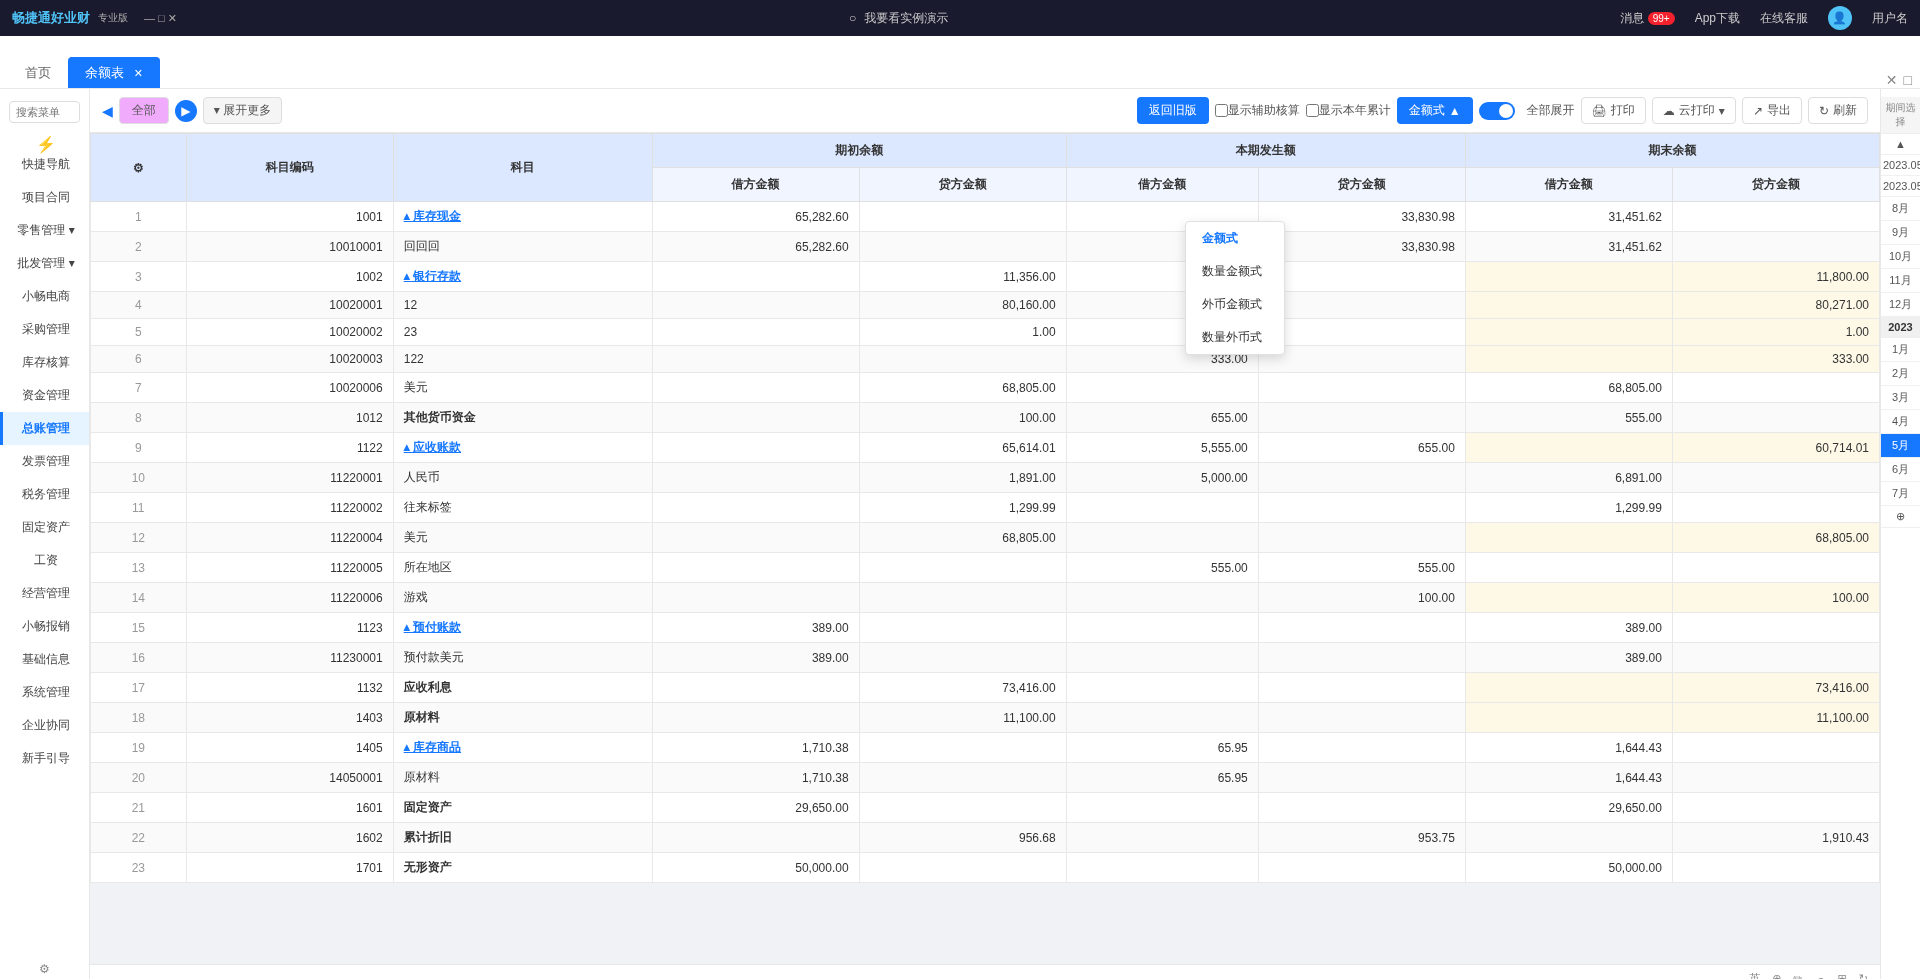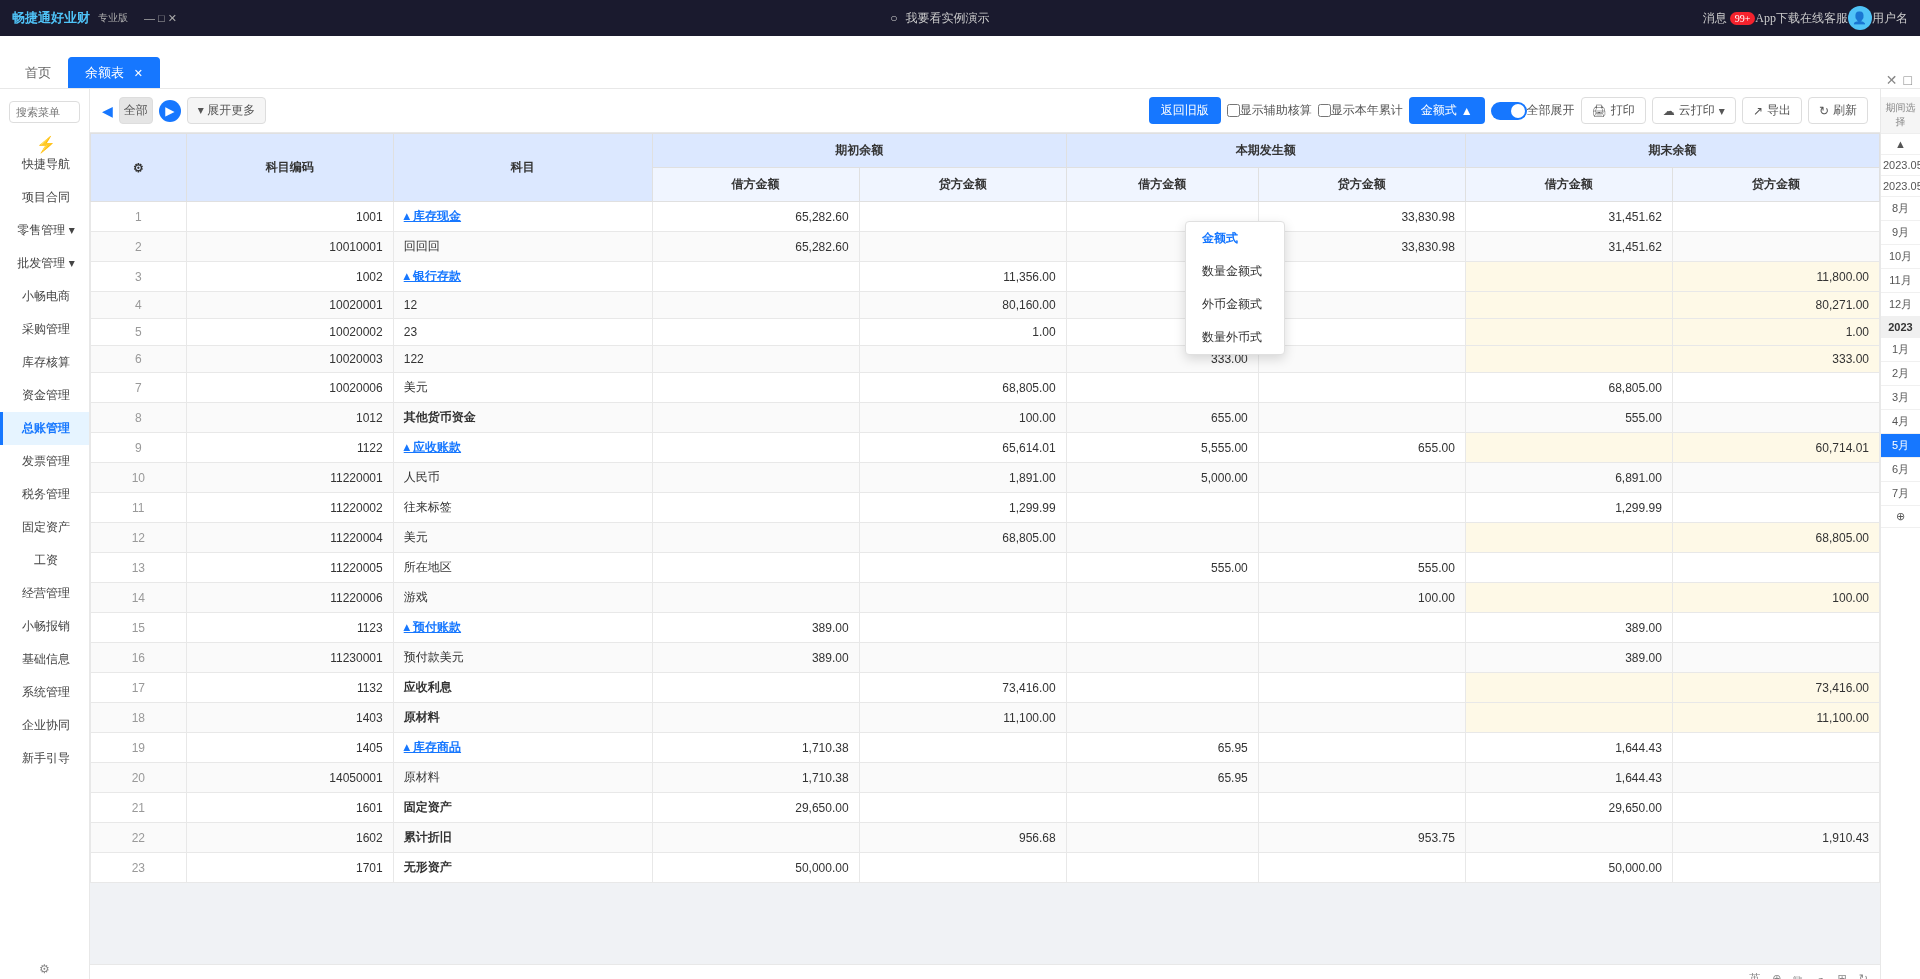--- a/index.html
+++ b/index.html
@@ -12,21 +12,21 @@
       display: flex;
       align-items: center;
       padding: 0 12px;
       color: #fff;
       justify-content: space-between;
     }
     .top-bar-left { display: flex; align-items: center; gap: 8px; }
     .top-bar-logo { color: #4fc3f7; font-size: 13px; font-weight: bold; }
     .top-bar-version { font-size: 10px; color: #aaa; }
     .top-bar-center { display: flex; align-items: center; gap: 8px; color: #ccc; font-size: 12px; }
-    .top-bar-right { display: flex; align-items: center; gap: 0; font-size: 12px; color: #ccc; font-family: Liberation Serif, serif; }
+    .top-bar-right { display: flex; align-items: center; gap: 20px; font-size: 12px; color: #ccc; }
     .top-bar-right .badge { background: #f5222d; color: #fff; border-radius: 10px; padding: 1px 5px; font-size: 10px; }
 
     
     .tab-bar {
       height: 53px;
       background: #fff;
       display: flex;
       align-items: flex-end;
       padding: 0 8px;
       border-bottom: 1px solid #e8e8e8;
@@ -85,24 +85,24 @@
       display: flex;
       align-items: center;
       gap: 8px;
       border-bottom: 1px solid #e8e8e8;
       flex-wrap: wrap;
     }
     .toolbar-left { display: flex; align-items: center; gap: 6px; flex: 1; }
     .toolbar-right { display: flex; align-items: center; gap: 6px; }
 
     .nav-btn {
-      background: #e5e5e5;
+      background: #f0abfc;
       border: 1px solid #ddd;
       border-radius: 4px;
-      padding: 4px 4px;
+      padding: 4px 12px;
       cursor: pointer;
       font-size: 12px;
       color: #555;
       display: flex; align-items: flex-start; gap: 4px;
     }
 
     .expand-btn {
       background: #f5f5f5;
       border: 1px solid #ddd;
       border-radius: 4px;
@@ -142,21 +142,21 @@
       padding: 5px 12px;
       cursor: pointer;
       font-size: 12px;
       display: flex; align-items: center; gap: 4px;
       position: relative;
     }
 
     .toggle-switch {
       display: flex;
       align-items: center;
-      gap: 0;
+      gap: 12px;
       font-family: Liberation Mono, monospace;
     }
     .toggle-track {
       width: 36px; height: 18px;
       background: #1677ff;
       border-radius: 9px;
       position: relative;
       cursor: pointer;
     }
     .toggle-thumb {

